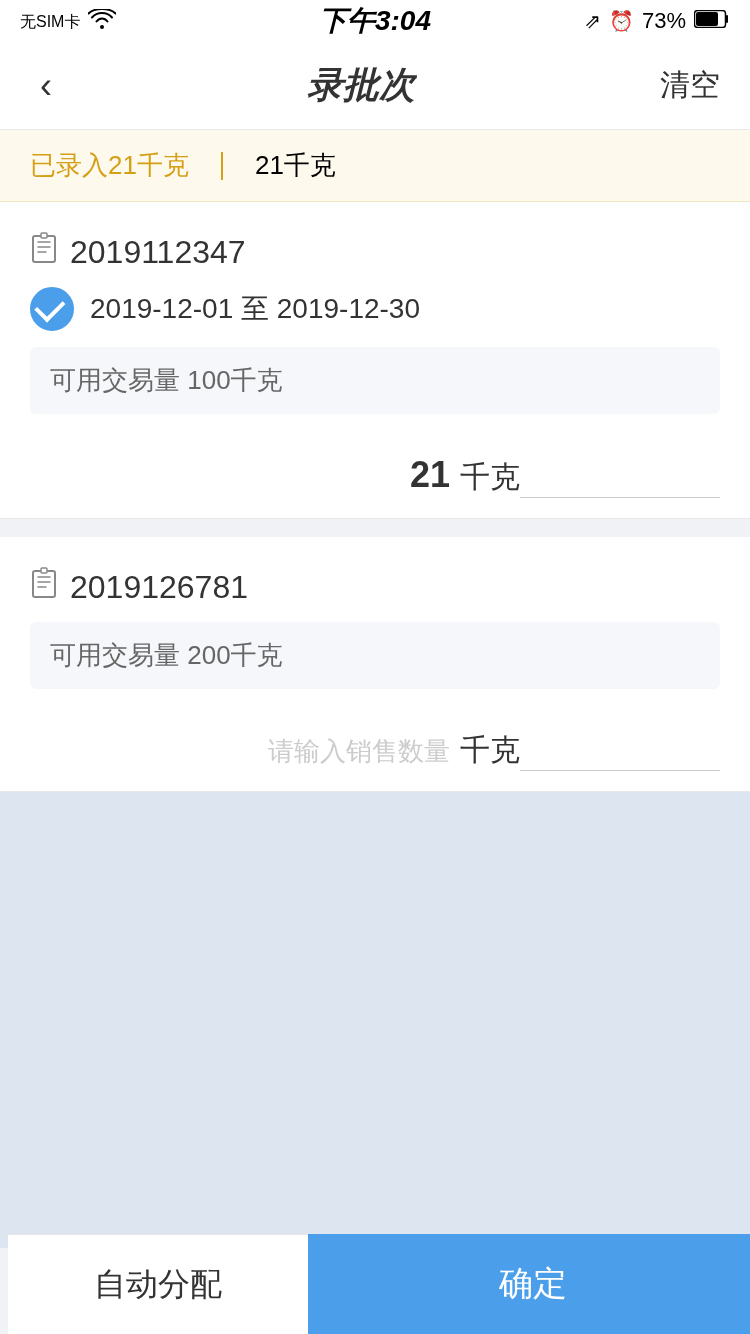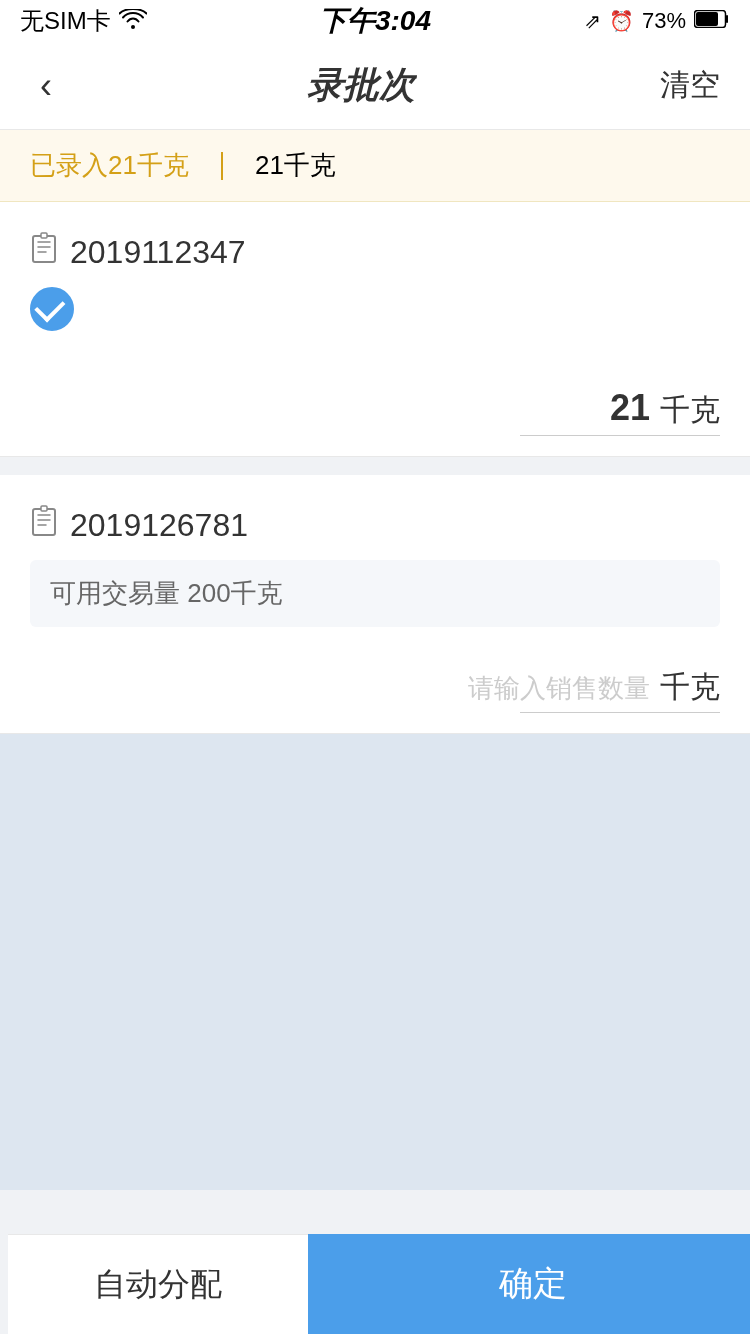--- a/index.html
+++ b/index.html
@@ -19,23 +19,23 @@
       height: 42px;
       background: #fff;
       display: flex;
       align-items: center;
       justify-content: space-between;
       padding: 0 20px;
       font-size: 24px;
     }
     .status-left {
       display: flex;
-      align-items: center;
+      align-items: flex-end;
       gap: 8px;
-      font-size: 24px;
+      font-size: 16px;
       color: #000;
     }
     .status-center {
       font-size: 28px;
       font-weight: 600;
       color: #000;
       position: absolute;
       left: 50%;
       transform: translateX(-50%);
       font-style: italic;
@@ -236,21 +236,21 @@
       align-items: center;
       justify-content: center;
       font-size: 34px;
       color: #fff;
       cursor: pointer;
     }
 
     
     .qty-wrap {
       display: flex;
-      flex-direction: column;
+      flex-direction: row;
       align-items: flex-end;
       position: relative;
     }
     .qty-line {
       display: flex;
       align-items: baseline;
       gap: 10px;
     }
     .qty-sep {
       height: 1px;
@@ -311,21 +311,23 @@
       <svg width="32" height="32" viewBox="0 0 32 32" fill="none">
         <rect x="3" y="4" width="22" height="26" rx="2" stroke="#888" stroke-width="2" fill="none"></rect>
         <path d="M8 10h12M8 15h12M8 20h8" stroke="#888" stroke-width="1.5" stroke-linecap="round"></path>
         <rect x="11" y="1" width="6" height="5" rx="1" stroke="#888" stroke-width="1.5" fill="#fff"></rect>
       </svg>
     </span>
     <span class="batch-id">2019112347</span>
   </div>
   <div class="batch-date-row">
     <div class="radio-btn checked"></div>
-  </div>
+    <span class="batch-date">2019-12-01 至 2019-12-30</span>
+  </div>
+  <div class="batch-available">可用交易量 100千克</div>
 </div>
 
 <div class="quantity-row">
   <div class="qty-wrap">
     <div class="qty-line">
       <span style="font-size:36px;font-weight:600;color:#333;">21</span>
       <span style="font-size:30px;color:#333;">千克</span>
     </div>
     <div class="qty-sep"></div>
   </div>
@@ -343,21 +345,21 @@
       </svg>
     </span>
     <span class="batch-id">2019126781</span>
   </div>
   <div class="batch-available">可用交易量 200千克</div>
 </div>
 
 <div class="quantity-row">
   <div class="qty-wrap">
     <div class="qty-line">
-      <input type="text" class="quantity-input" style="font-size: 26px; color: #404040; width: 260px;" placeholder="请输入销售数量">
+      <input type="text" class="quantity-input" style="font-size: 34px; color: #404040; width: 260px;" placeholder="请输入销售数量">
       <span style="font-size:30px;color:#333;">千克</span>
     </div>
     <div class="qty-sep"></div>
   </div>
 </div>
 
 <div class="keyboard-area" style="height: calc(1334px - 42px - 88px - 58px - 190px - 20px - 76px - 18px - 190px - 20px - 76px - 100px); min-height: 340px;">
 </div>
 
 <div class="bottom-bar">

